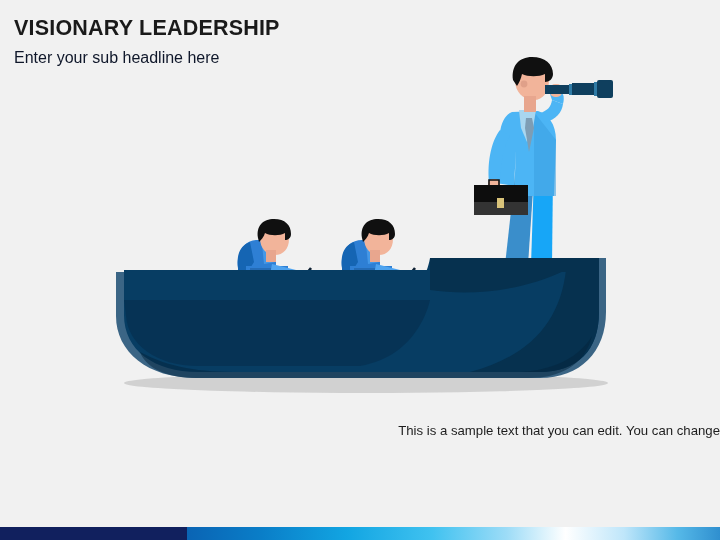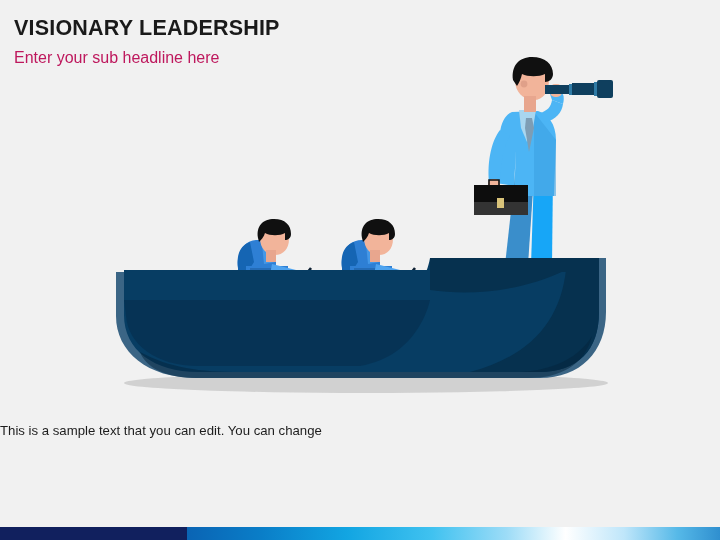--- a/index.html
+++ b/index.html
@@ -30,29 +30,29 @@
     letter-spacing: 0.2px;
     color: #1a1a1a;
     white-space: nowrap;
   }
   #subtitle {
     position: absolute;
     left: 14px;
     top: 49px;
     font-size: 16px;
     font-weight: normal;
-    color: #be185d;
+    color: #0f172a;
     white-space: nowrap;
   }
   #caption {
     position: absolute;
     left: 0;
     top: 420px;
     width: 720px;
-    text-align: left;
+    text-align: right;
     font-size: 13.2px;
     line-height: 21px;
     color: #1d1d1d;
   }
   #caption .cap-line { display: block; }
 
   #artwork {
     position: absolute;
     left: 0;
     top: 0;

